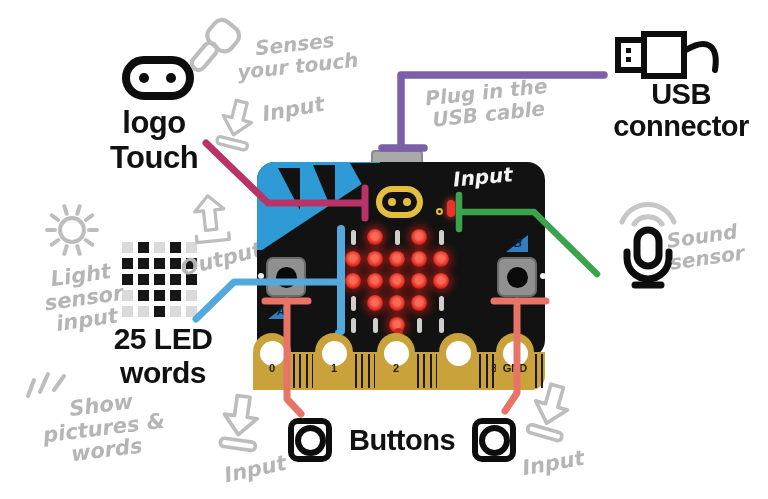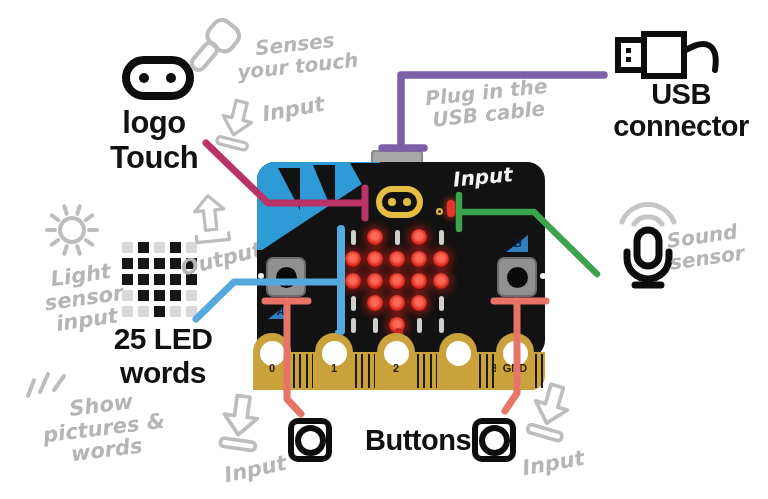--- a/index.html
+++ b/index.html
@@ -351,21 +351,21 @@
     <line x1="27" y1="101" x2="53" y2="101" stroke="#0d0d0d" stroke-width="7" stroke-linecap="round"></line>
   </svg>
   <div class="hand" style="left:668px;top:224px;width:100px;font-size:20px;transform:rotate(-8deg);">
     <div>Sound</div>
     <div>sensor</div>
   </div>
 
   <div class="button-icon" style="left:288px;top:418px;">
     <div class="ring"></div>
   </div>
-  <div class="biglabel" style="left:354px;top:424px;width:128px;font-size:29px;">Buttons</div>
+  <div class="biglabel" style="left:338px;top:424px;width:128px;font-size:29px;">Buttons</div>
   <div class="button-icon" style="left:472px;top:418px;">
     <div class="ring"></div>
   </div>
   <svg class="abs" style="left:218px;top:392px;transform:rotate(8deg);" width="46" height="60" viewBox="0 0 50 64">
     <path d="M17,4 L31,4 L31,26 L42,26 L24,46 L6,26 L17,26 Z" class="gray-stroke" stroke-width="4"></path>
     <rect x="6" y="52" width="38" height="9" rx="4" class="gray-stroke" stroke-width="4"></rect>
   </svg>
   <div class="hand" style="left:224px;top:458px;font-size:21px;transform:rotate(-12deg);">Input</div>
   <svg class="abs" style="left:528px;top:380px;transform:rotate(16deg);" width="46" height="62" viewBox="0 0 50 64">
     <path d="M17,4 L31,4 L31,26 L42,26 L24,46 L6,26 L17,26 Z" class="gray-stroke" stroke-width="4"></path>

